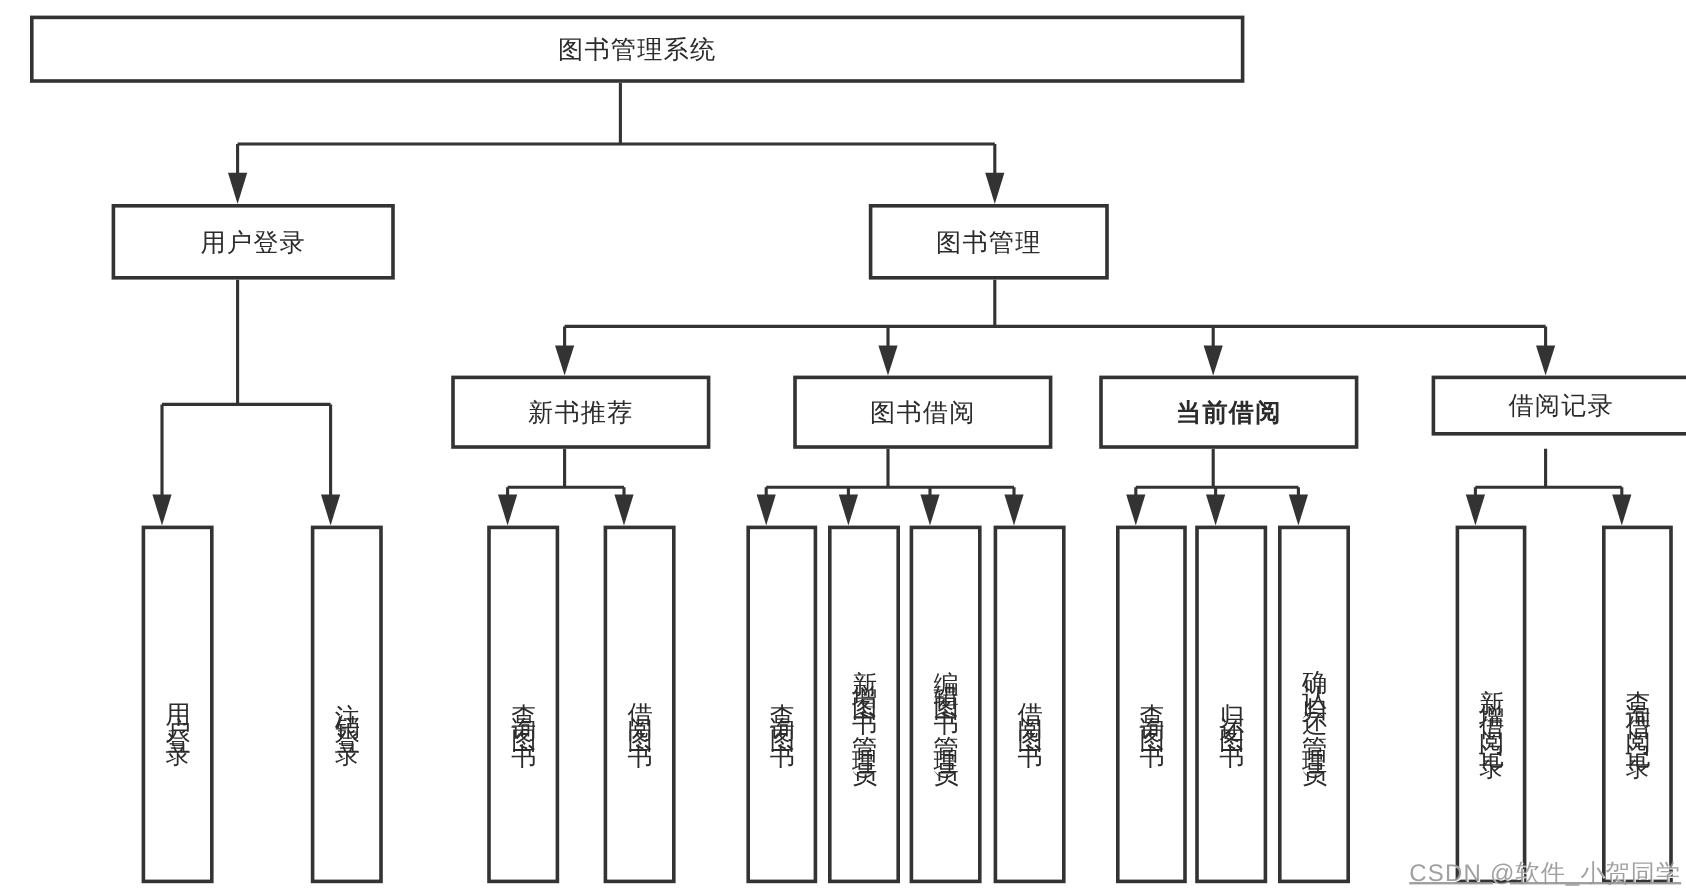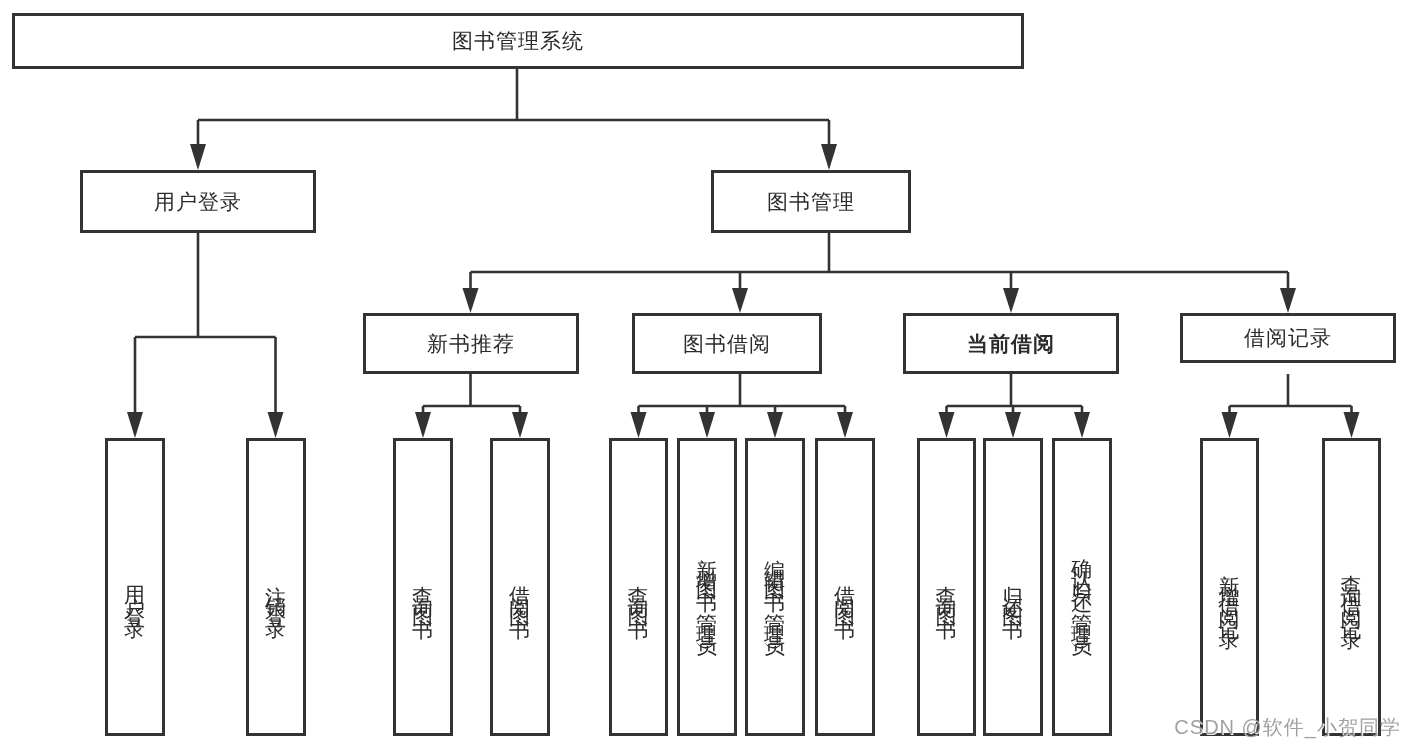--- a/index.html
+++ b/index.html
@@ -23,38 +23,40 @@
     box-sizing: border-box;
     border: 3px solid #333333;
     background: #ffffff;
     display: flex;
     align-items: center;
     justify-content: center;
     font-size: 21px;
     letter-spacing: 1px;
     z-index: 2;
     white-space: nowrap;
+    margin-left: 13px;
   }
   .vnode {
     writing-mode: vertical-rl;
     letter-spacing: 11px;
     line-height: 1;
     font-size: 21px;
     padding-top: 8px;
   }
   .watermark {
     position: absolute;
     z-index: 5;
     right: 4px;
     top: 714px;
     font-size: 20px;
     letter-spacing: 1px;
     color: rgba(150,150,150,0.9);
     text-shadow: 1px 1px 0 rgba(255,255,255,0.9);
     pointer-events: none;
+    text-decoration: underline;
   }
 </style>
 </head>
 <body>
 
 <div class="canvas">
 
   <svg class="connectors" viewBox="0 0 1405 747" xmlns="http://www.w3.org/2000/svg">
     <g stroke="#333333" stroke-width="2.6" fill="none">
 
@@ -101,21 +103,21 @@
       <path d="M1343.5 412 L1359.5 412 L1351.5 438 Z"></path>
     </g>
   </svg>
 
   <div class="node" style="left:12px; top:13px; width:1012px; height:56px;">图书管理系统</div>
 
   <div class="node" style="left:80px; top:170px; width:236px; height:63px;">用户登录</div>
   <div class="node" style="left:711px; top:170px; width:200px; height:63px;">图书管理</div>
 
   <div class="node" style="left:363px; top:313px; width:216px; height:61px;text-align:right;">新书推荐</div>
-  <div class="node" style="left:632px; top:313px; width:190px; height:61px;">图书借阅</div>
+  <div class="node" style="left:648px; top:313px; width:216px; height:61px;">图书借阅</div>
   <div class="node" style="left:903px; top:313px; width:216px; height:61px;font-weight:bold;">当前借阅</div>
   <div class="node" style="left:1180px; top:313px; width:216px; height:50px;">借阅记录</div>
 
   <div class="node vnode" style="left:105px; top:438px; width:60px; height:298px;">用户登录</div>
   <div class="node vnode" style="left:246px; top:438px; width:60px; height:298px;">注销登录</div>
 
   <div class="node vnode" style="left:393px; top:438px; width:60px; height:298px;">查询图书</div>
   <div class="node vnode" style="left:490px; top:438px; width:60px; height:298px;">借阅图书</div>
 
   <div class="node vnode" style="left:609px; top:438px; width:59px; height:298px;">查询图书</div>

